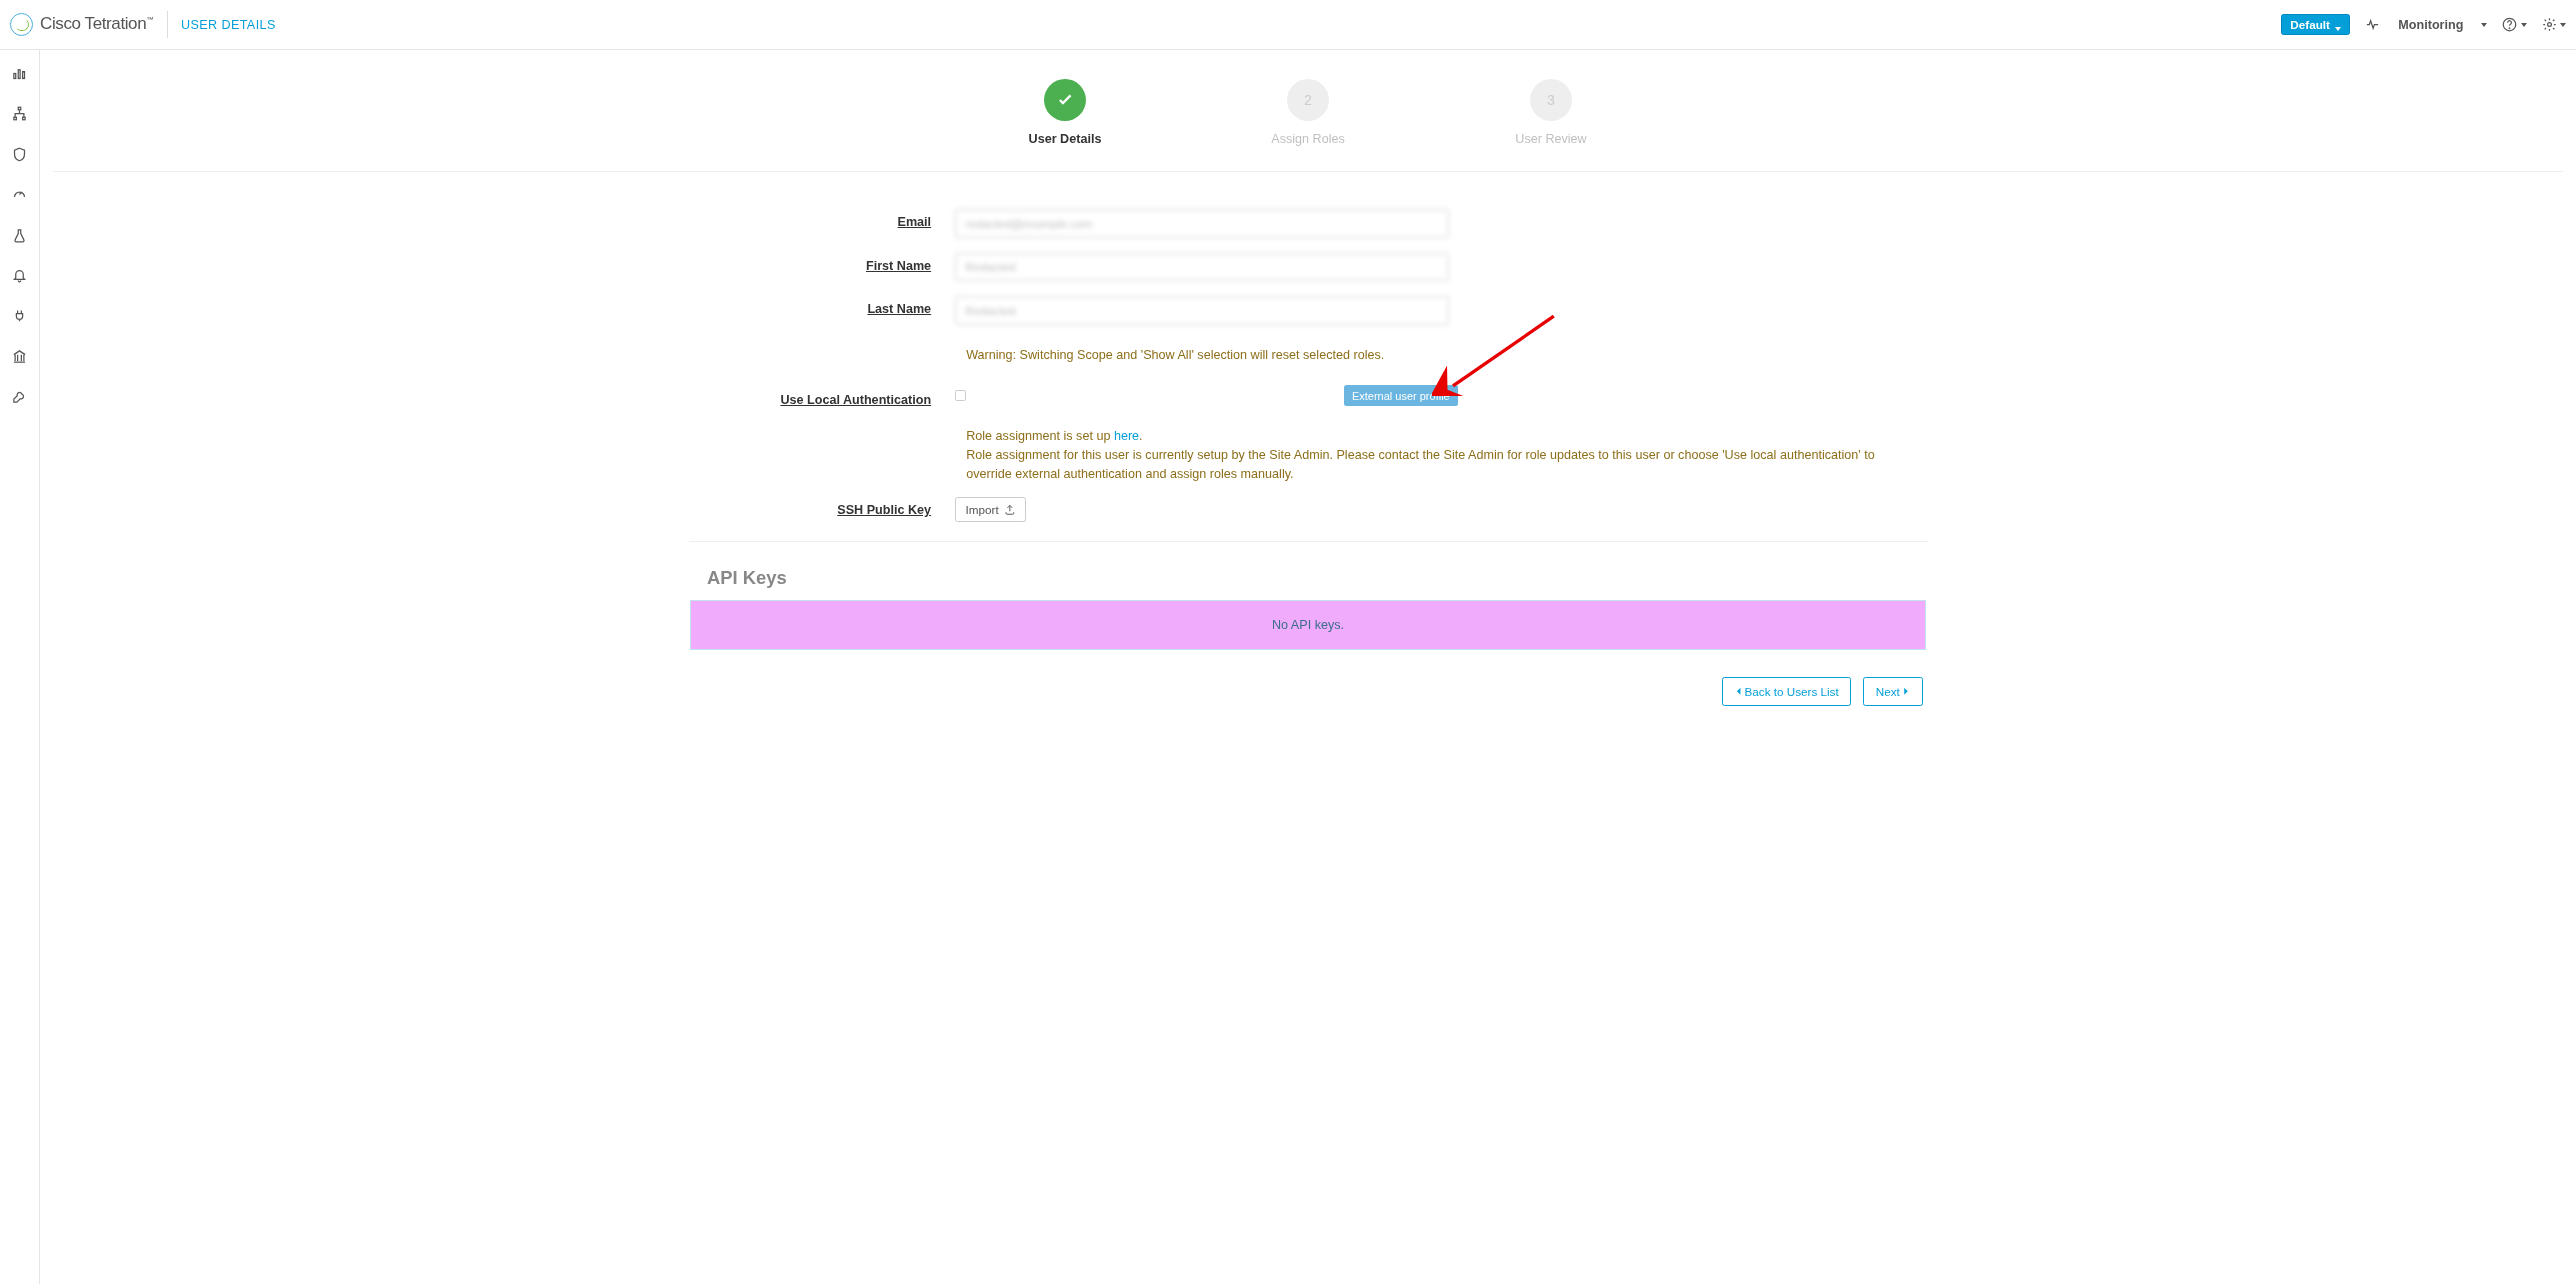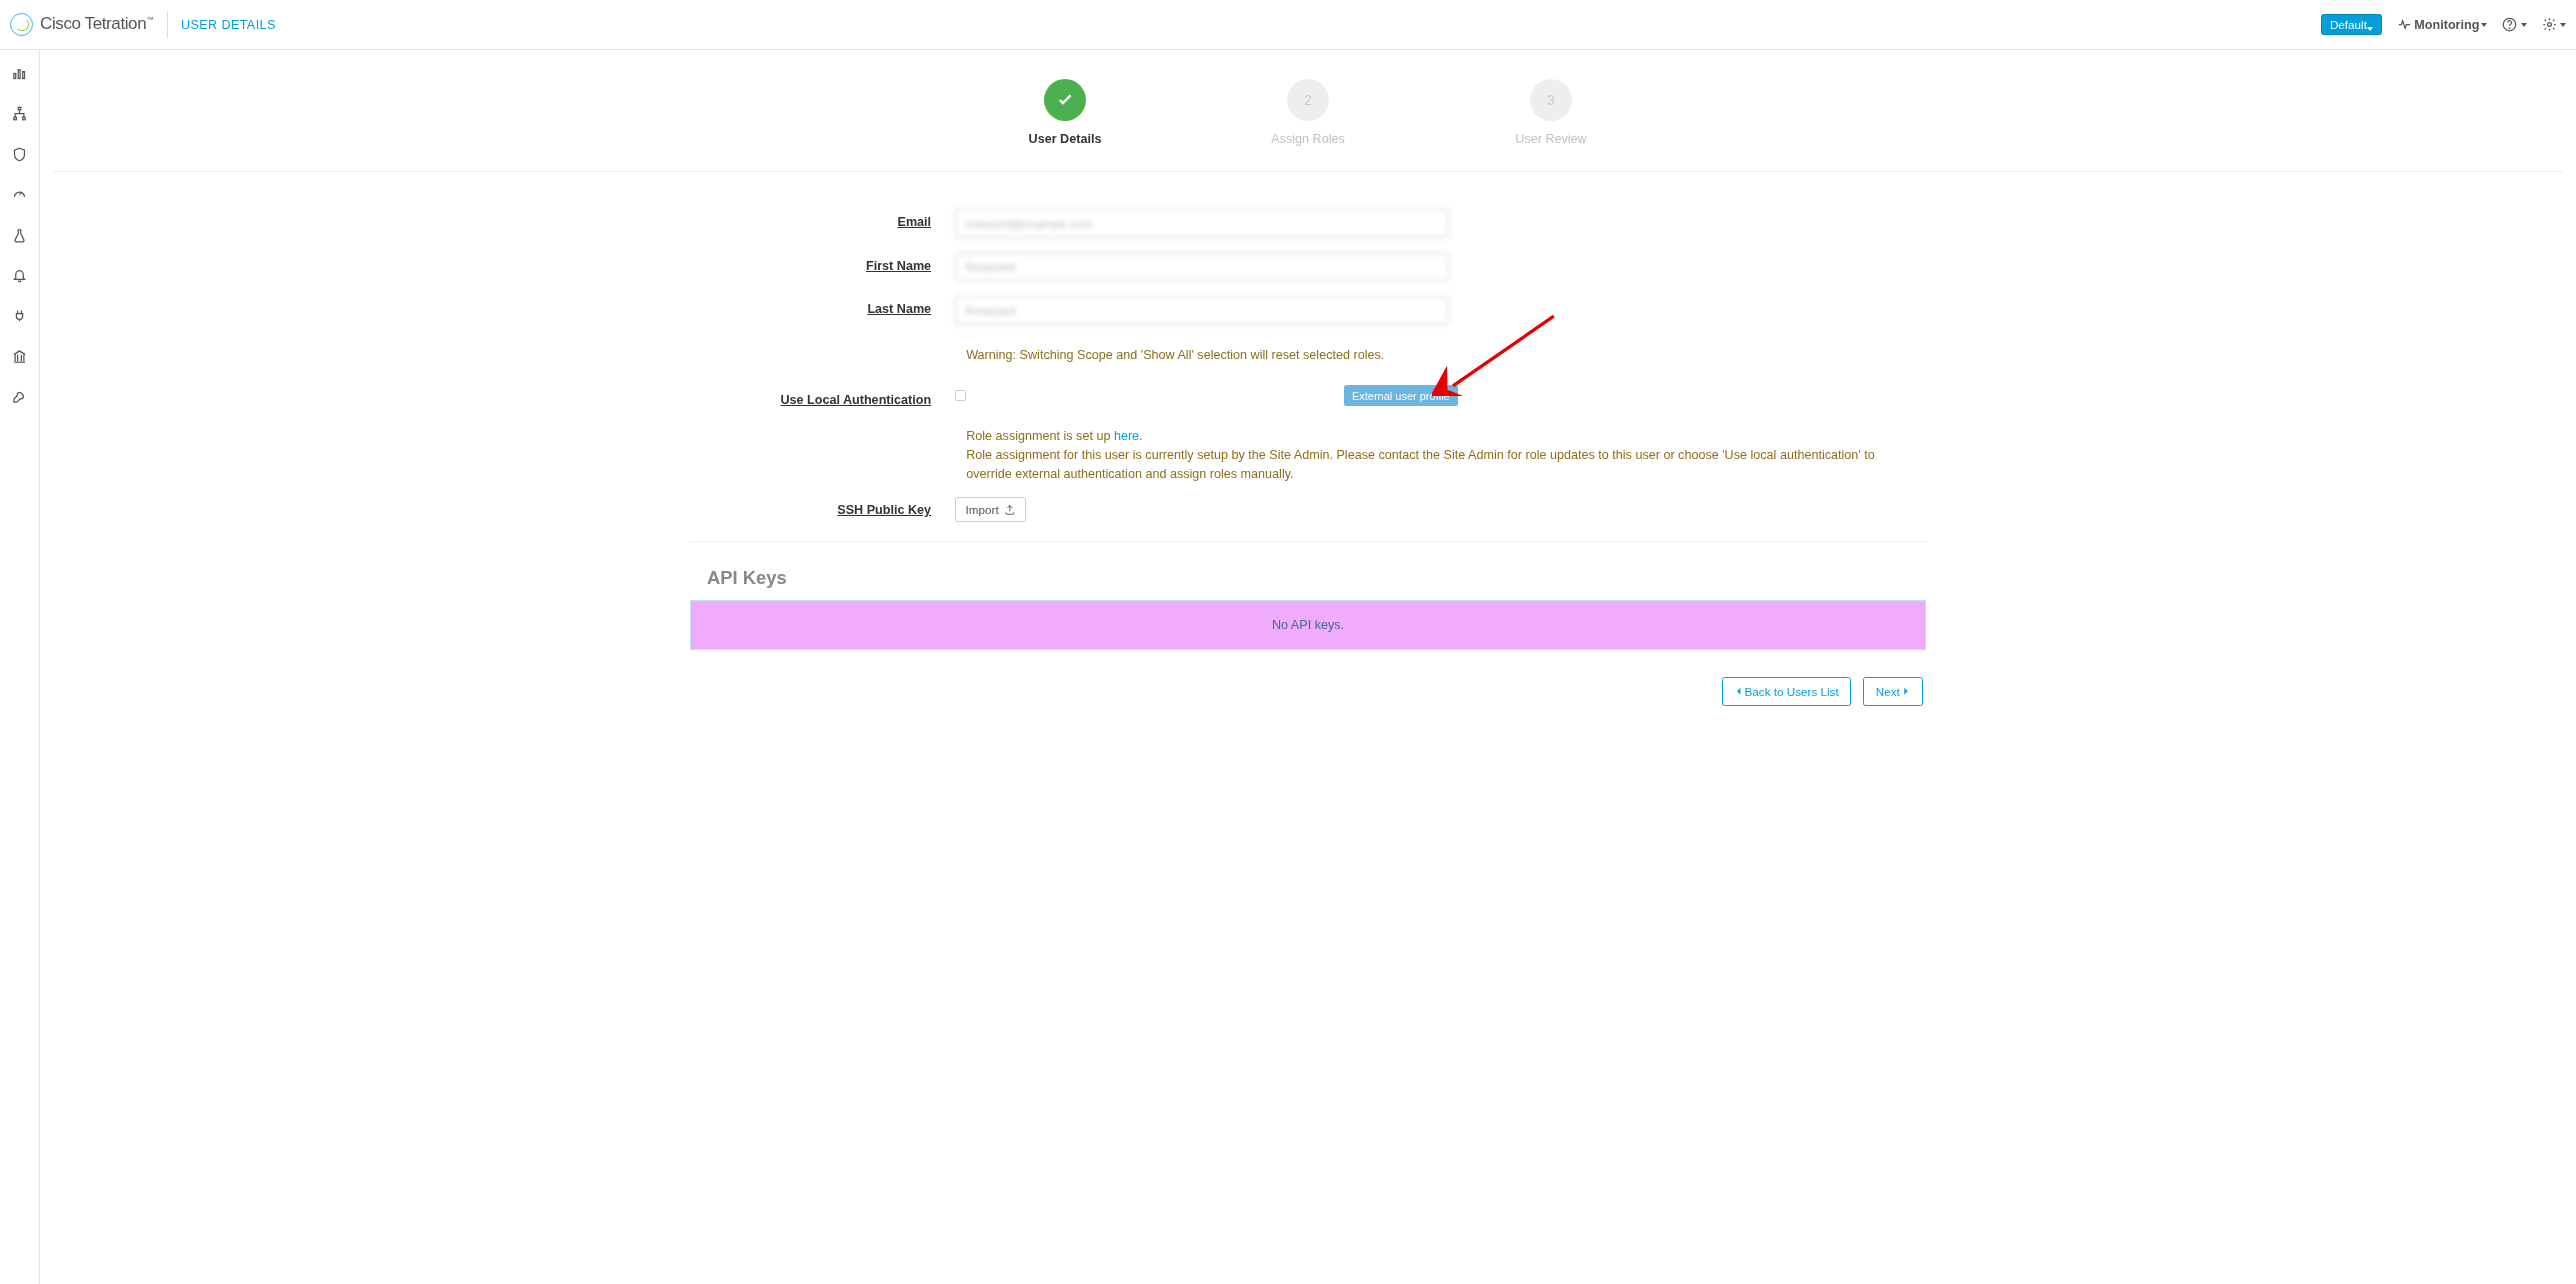--- a/index.html
+++ b/index.html
@@ -26,24 +26,24 @@
 }
 .brand-text { font-size: 17px; color: #555; font-weight: 300; letter-spacing: -0.4px; }
 .brand-text .tm { font-size: 7.5px; vertical-align: super; }
 .header-sep { width: 0.8px; height: 27px; background: #ddd; margin: 0 13.4px; }
 .page-title { color: #049fd9; font-size: 12.6px; font-weight: 400; letter-spacing: 0.4px; }
 
 .header-spacer { flex: 1; }
 .header-right { display: flex; align-items: center; gap: 15px; }
 .scope-btn {
   background: #049fd9; color: #fff; border: 0.8px solid #0288c0;
-  padding: 3.3px 8.4px; border-radius: 2.5px; font-size: 11.7px; font-weight: 400;
-  display: flex; align-items: flex-end; cursor: pointer;
-}
-.monitoring { display: flex; align-items: center; gap: 2px; color: #555; font-size: 12.6px; font-weight: 600; cursor: pointer; }
+  padding: 3.3px 8.4px; border-radius: 2.5px; font-size: 11.7px; font-weight: 700;
+  display: flex; align-items: flex-end; gap: 5px; cursor: pointer;
+}
+.monitoring { display: flex; align-items: center; gap: 18px; color: #555; font-size: 12.6px; font-weight: 600; cursor: pointer; }
 .hdr-icon-btn { color: #555; cursor: pointer; display: flex; align-items: center; gap: 3.3px; }
 .caret-down { width: 0; height: 0; border-left: 3.3px solid transparent; border-right: 3.3px solid transparent; border-top: 4.2px solid currentColor; }
 
 
 .app { display: flex; min-height: calc(100vh - 41px); }
 .sidebar {
   width: 40px; border-right: 0.8px solid #e5e5e5;
   display: flex; flex-direction: column; align-items: center;
   padding-top: 15px; gap: 23.4px;
 }

